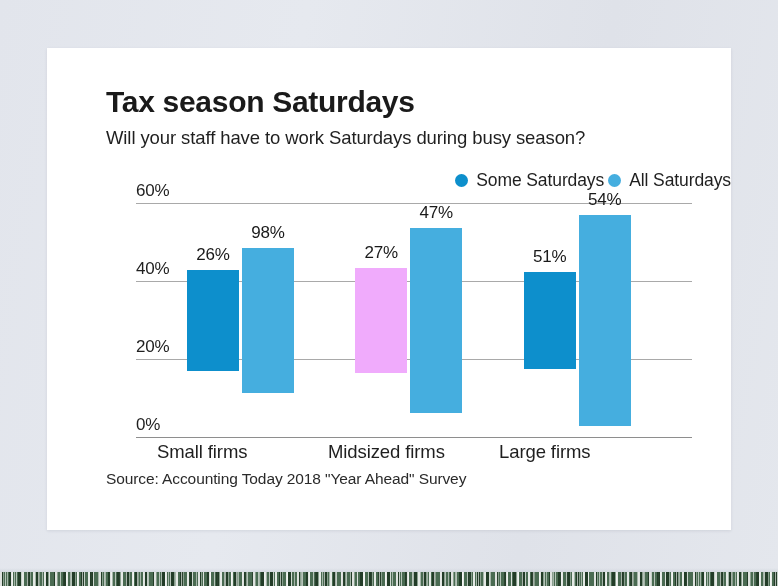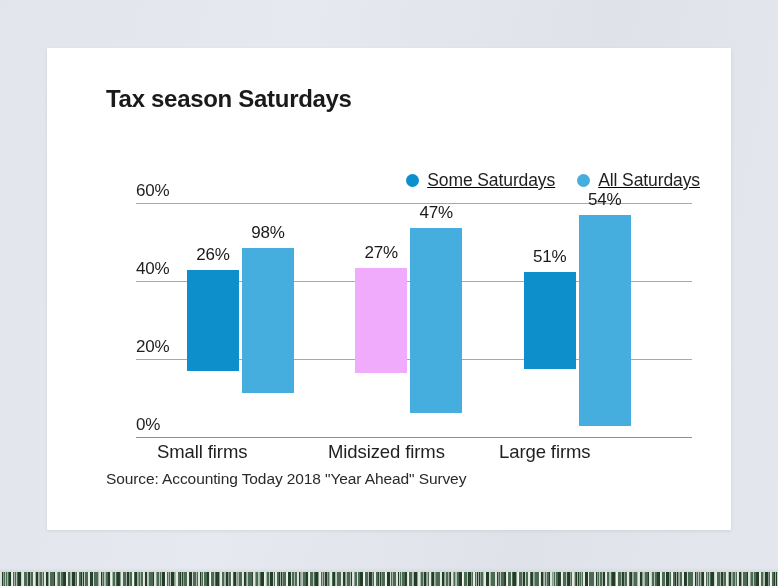--- a/index.html
+++ b/index.html
@@ -31,45 +31,44 @@
     height: 482px;
     background: #ffffff;
     box-shadow: 0 1px 3px rgba(40,50,70,0.10);
   }
 
   
   .chart-title {
     position: absolute;
     left: 59px;
     top: 37px;
-    font-size: 24px;
+    font-size: 30px;
     font-weight: bold;
     color: #1a1a1a;
     letter-spacing: -0.3px;
     white-space: nowrap;
   }
   .chart-subtitle {
     position: absolute;
     left: 59px;
     top: 79px;
     font-size: 18.5px;
     color: #1f1f1f;
     letter-spacing: -0.1px;
     white-space: nowrap;
   }
 
   
   .legend {
     position: absolute;
-    right: 31px;
+    right: 0;
     top: 122px;
     display: flex;
     align-items: center;
-    gap: 22px;
-    text-decoration: underline;
+    gap: 4px;
   }
   .legend-item {
     display: flex;
     align-items: center;
     gap: 8px;
     white-space: nowrap;
   }
   .legend-dot {
     width: 13px;
     height: 13px;
@@ -216,20 +215,21 @@
 </style>
 </head>
 <body>
 
 <div class="page-bg"></div>
 
 <div class="card">
 
   <div class="chart-title">Tax season Saturdays</div>
 
+  <div class="chart-subtitle">Will your staff have to work Saturdays during busy season?</div>
 
   <div class="legend">
     <div class="legend-item">
       <span class="legend-dot" style="background:#0d8fcc"></span>
       <span class="legend-label">Some Saturdays</span>
     </div>
     <div class="legend-item">
       <span class="legend-dot" style="background:#45aedf"></span>
       <span class="legend-label">All Saturdays</span>
     </div>

